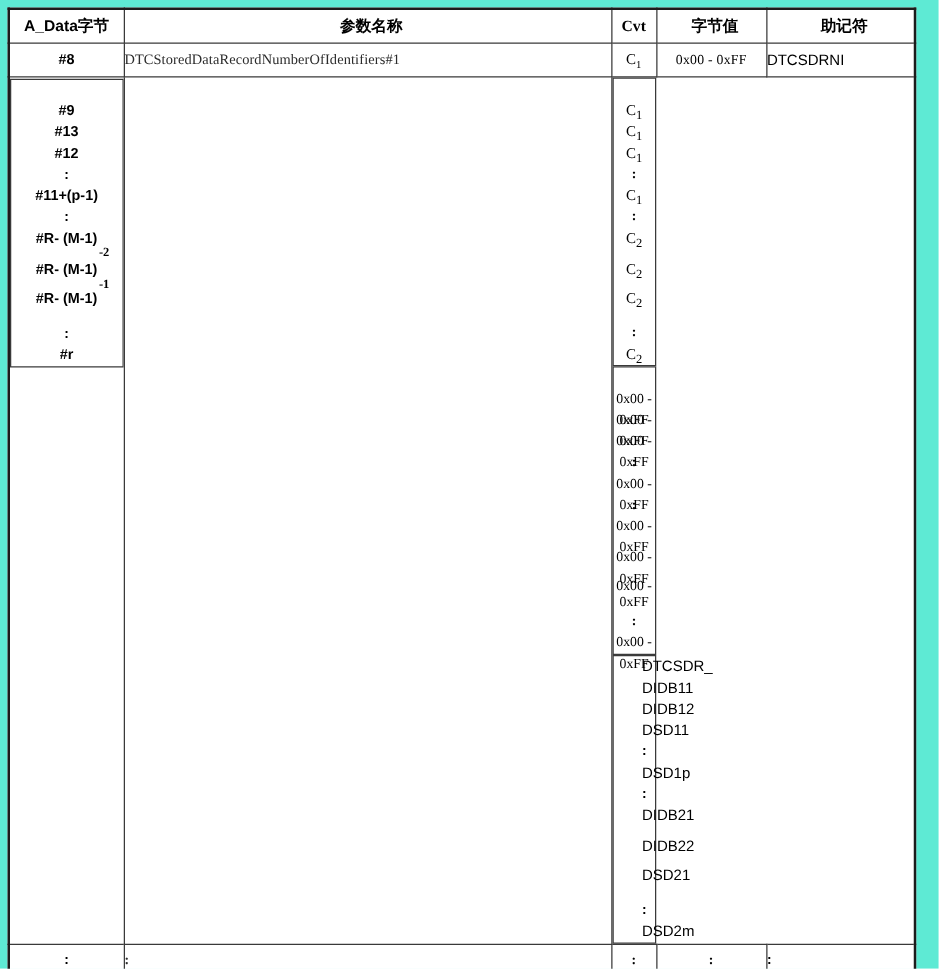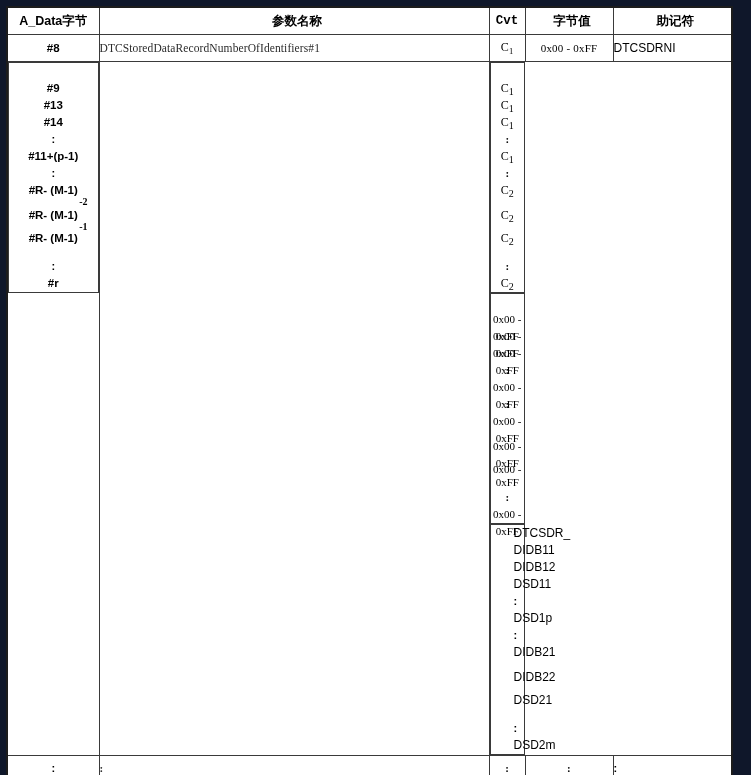--- a/index.html
+++ b/index.html
@@ -12,21 +12,21 @@
     height: 775px;
     font-family: "Liberation Serif", serif;
     color: #000000;
     overflow: hidden;
     position: relative;
   }
   .page {
     position: relative;
     width: 751px;
     height: 775px;
-    background: #0f172a;
+    background: #5eead4;
     box-sizing: border-box;
     padding: 6px 18px 0 6px;
   }
   table.spec {
     border-collapse: collapse;
     width: 727px;
     table-layout: fixed;
     background: #fff;
   }
   table.spec td, table.spec th {
@@ -49,21 +49,21 @@
     font-weight: bold;
     font-family: "Liberation Sans", sans-serif;
     font-size: 12.5px;
     height: 26px;
     border-bottom: 2px solid #1c1c1c;
   }
   thead td.hd-a { text-align: center; }
   thead td.hd-p,
   thead td.hd-v,
   thead td.hd-m { text-align: center; padding-left: 6px; }
-  thead td.hd-c { text-align: center; font-family: Liberation Mono, monospace; }
+  thead td.hd-c { text-align: center; font-family: Liberation Serif, serif; }
 
   
   .c-addr {
     text-align: center;
     font-family: "Liberation Sans", sans-serif;
     font-size: 11.5px;
     font-weight: bold;
     line-height: 1.25;
     white-space: pre-line;
   }
@@ -164,21 +164,21 @@
           <td class="c-param" style="height: 26px; margin-left: 10px;">DTCStoredDataRecordNumberOfIdentifiers#1</td>
           <td class="c-cvt" style="height: 26px;">C<sub>1</sub></td>
           <td class="c-val" style="height: 26px;">0x00 - 0xFF</td>
           <td class="c-mnem" style="height: 26px;">DTCSDRNI</td>
         </tr>
         <tr>
           <td class="grp addr-stack stack">
             <div class="ln blank">&nbsp;</div>
             <div class="ln">#9</div>
             <div class="ln">#13</div>
-            <div class="ln">#14</div>
+            <div class="ln">#12</div>
             <div class="ln dots"><span class="dot-mark">:</span></div>
             <div class="ln">#11+(p-1)</div>
             <div class="ln dots"><span class="dot-mark">:</span></div>
             <div class="ln">#R- (M-1)</div>
             <div class="addr-sup">-2</div>
             <div class="ln">#R- (M-1)</div>
             <div class="addr-sup">-1</div>
             <div class="ln tall">#R- (M-1)</div>
             <div class="ln dots"><span class="dot-mark">:</span></div>
             <div class="ln">#r</div>

